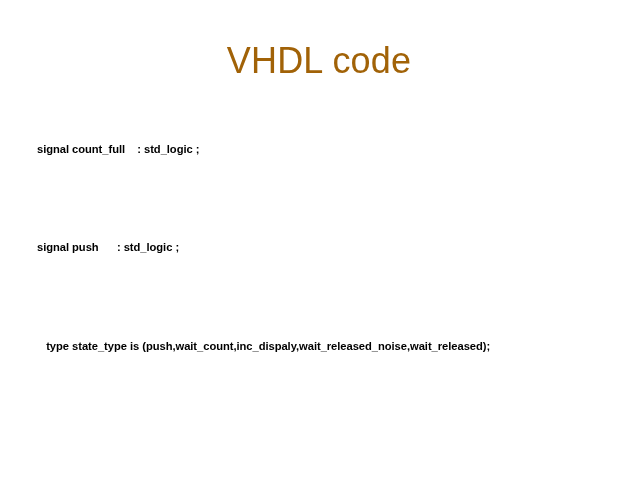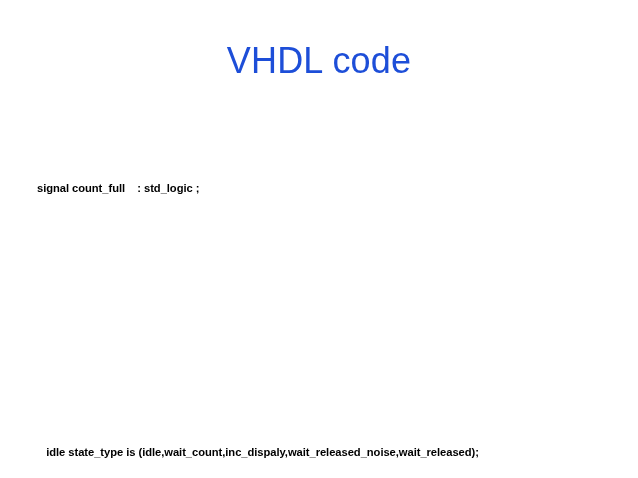--- a/index.html
+++ b/index.html
@@ -22,59 +22,59 @@
     box-sizing: border-box;
   }
   .slide-title {
     position: absolute;
     top: 40px;
     left: 0;
     width: 638px;
     text-align: center;
     font-size: 36px;
     font-weight: 400;
-    color: #1d4ed8;
+    color: #a16207;
     letter-spacing: 0.2px;
     line-height: 1.15;
     white-space: pre;
   }
   .code-block {
     position: absolute;
     top: 108px;
     left: 37px;
     width: 580px;
     font-family: "Liberation Sans", sans-serif;
     font-size: 11.2px;
     font-weight: bold;
     color: #000000;
     line-height: 16.4px;
     white-space: pre;
   }
   .code-line {
     white-space: pre;
     min-height: 16.4px;
     letter-spacing: -0.05px;
-    margin-top: 39px;
   }
   .code-line.blank {
     height: 16.4px;
   }
 </style>
 </head>
 <body>
 
 <div class="slide">
 
   <div class="slide-title">VHDL code</div>
 
   <div class="code-block">
     <div class="code-line">signal count_full    : std_logic ;</div>
     <div class="code-line blank"></div>
+    <div class="code-line">signal push      : std_logic ;</div>
     <div class="code-line blank"></div>
-    <div class="code-line">   idle state_type is (idle,wait_count,inc_dispaly,wait_released_noise,wait_released);</div>
+    <div class="code-line">   type state_type is (push,wait_count,inc_dispaly,wait_released_noise,wait_released);</div>
     
     
     
     
     
     
     
     
     
     

